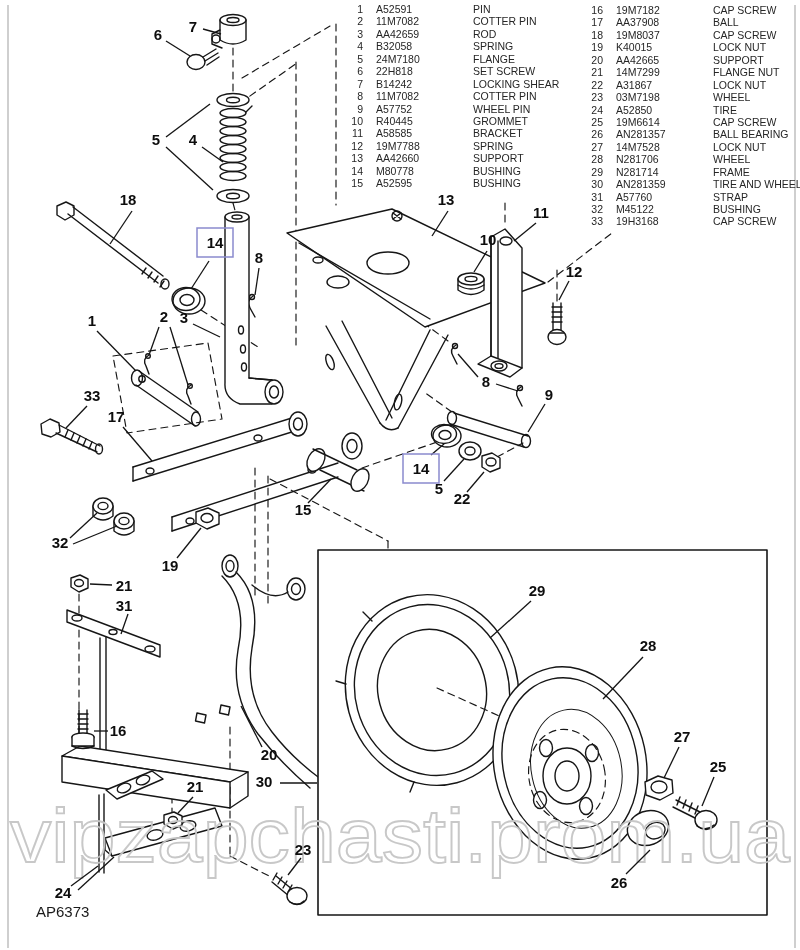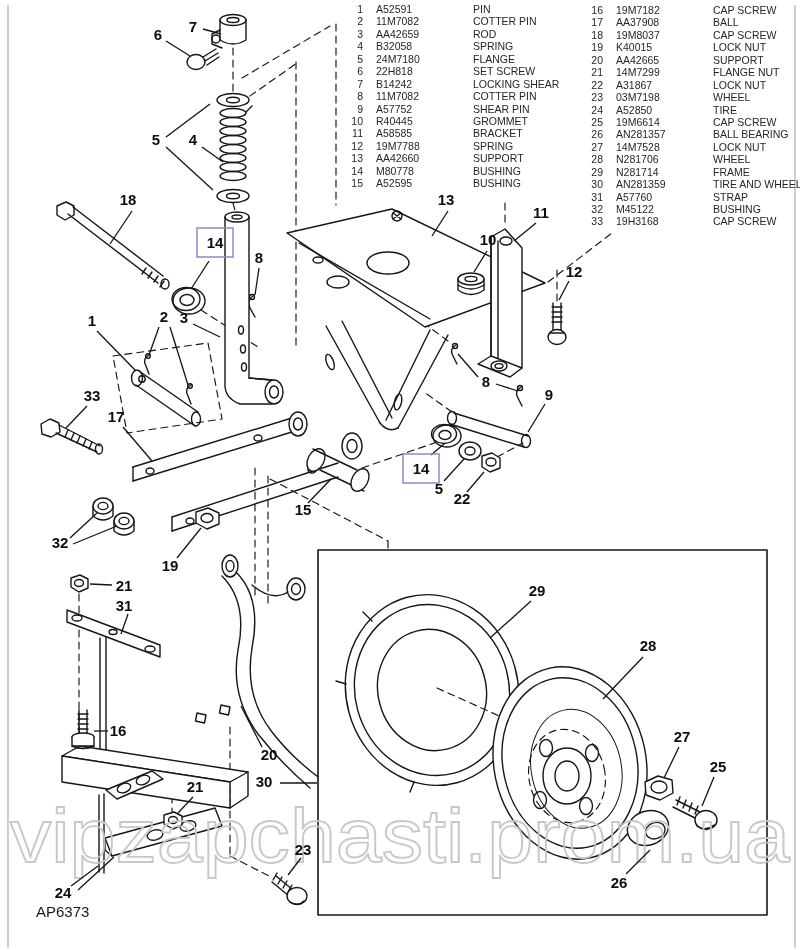--- a/index.html
+++ b/index.html
@@ -477,21 +477,21 @@
         <span class="c2">LOCKING SHEAR</span>
       </div>
       <div class="prow">
         <span class="c0">8</span>
         <span class="c1">11M7082</span>
         <span class="c2">COTTER PIN</span>
       </div>
       <div class="prow">
         <span class="c0">9</span>
         <span class="c1">A57752</span>
-        <span class="c2">SHEAR PIN</span>
+        <span class="c2">WHEEL PIN</span>
       </div>
       <div class="prow">
         <span class="c0">10</span>
         <span class="c1">R40445</span>
         <span class="c2">GROMMET</span>
       </div>
       <div class="prow">
         <span class="c0">11</span>
         <span class="c1">A58585</span>
         <span class="c2">BRACKET</span>

